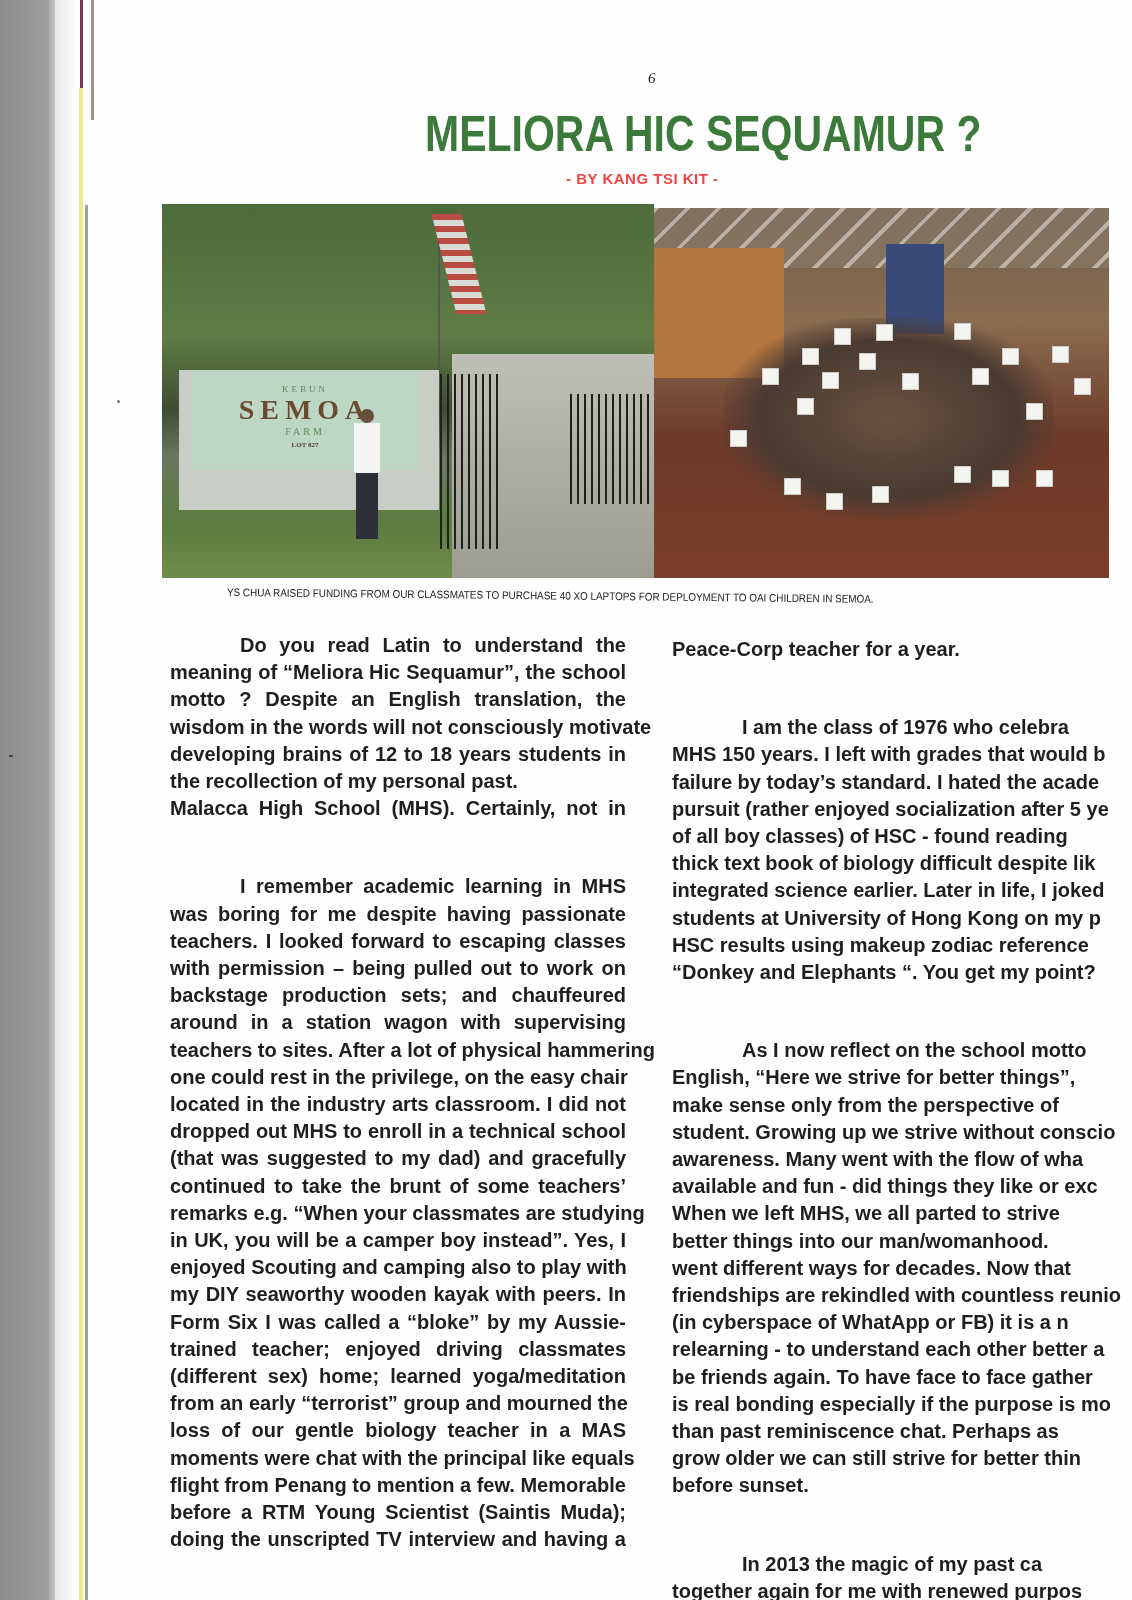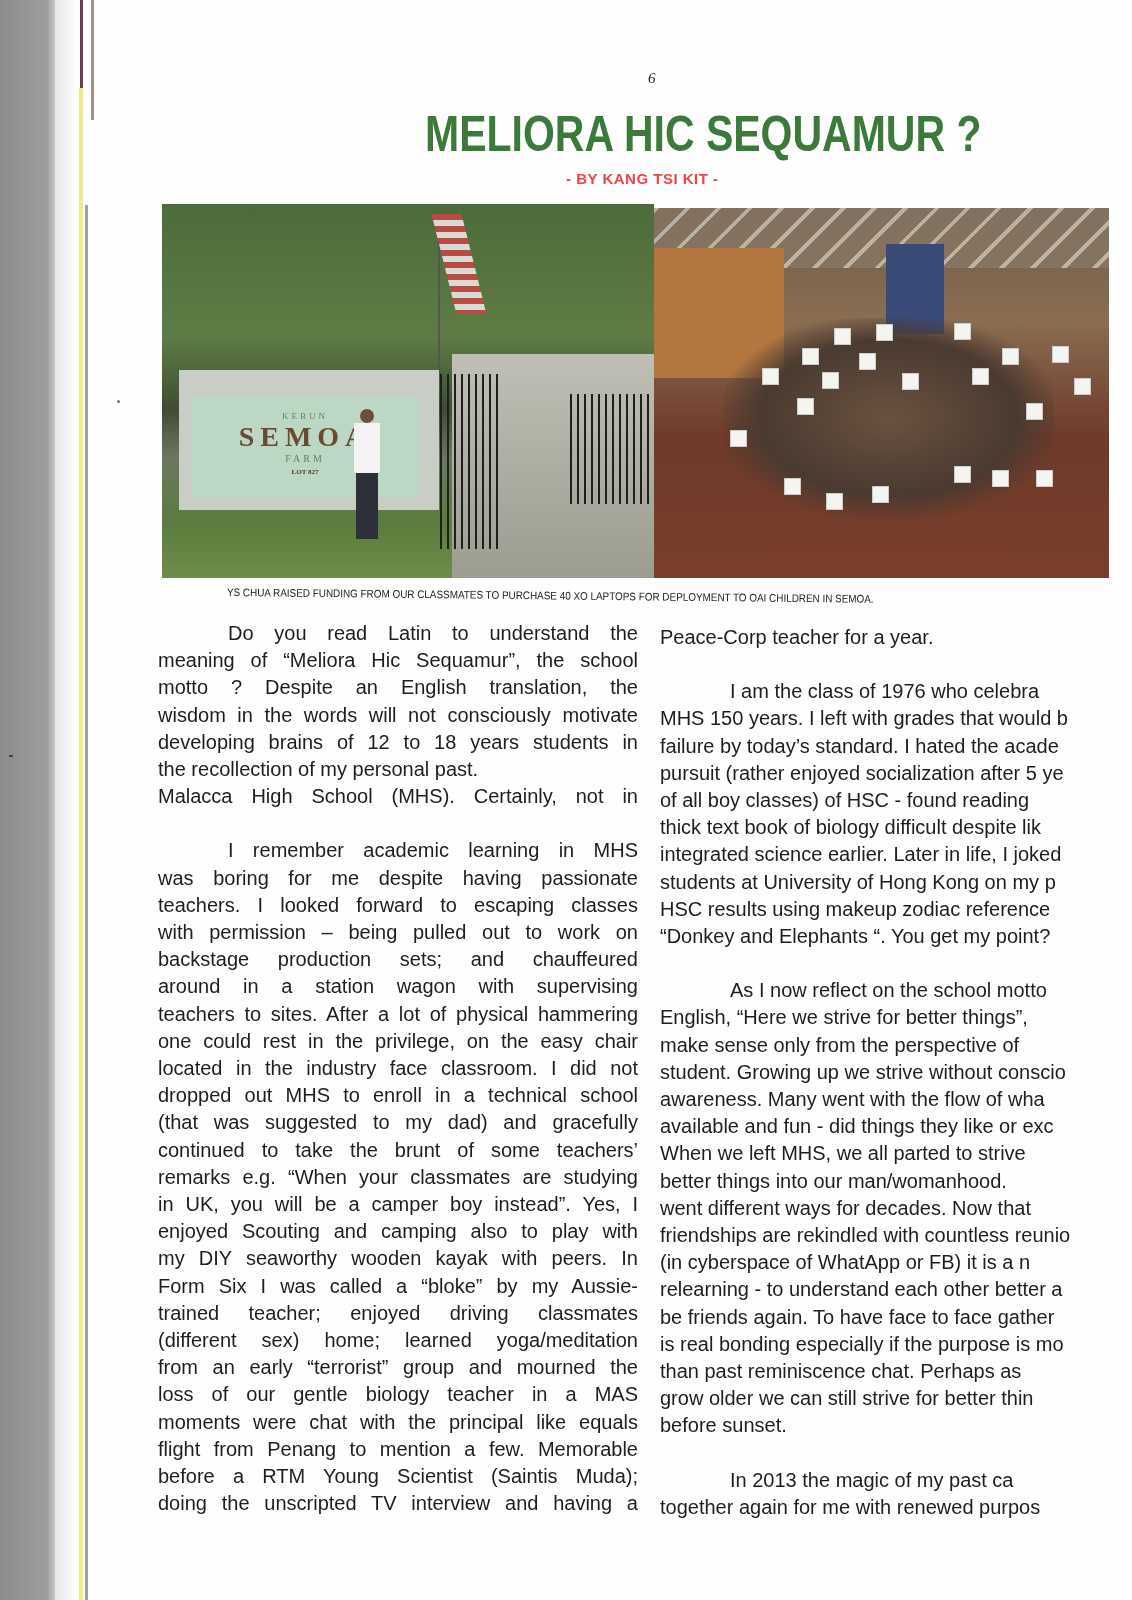--- a/index.html
+++ b/index.html
@@ -10,21 +10,21 @@
   .binding-stripe-purple { position:absolute; left:80px; top:0; width:3px; height:88px; background:#6d3a50; }
   .binding-stripe-green { position:absolute; left:85px; top:205px; width:3px; height:1395px; background:#6b7d6a; opacity:0.7; }
   .binding-stripe-dark { position:absolute; left:91px; top:0; width:3px; height:120px; background:#5a4a3a; opacity:0.6; }
   .page-number { position:absolute; left:648px; top:70px; font-family:"Liberation Serif", serif; font-style:italic; font-size:15px; color:#222; }
   .title { position:absolute; left:425px; top:104px; width:470px; font-family:"Liberation Sans Narrow","Liberation Sans", sans-serif; font-weight:bold; font-size:50px; line-height:60px; color:#3b7a3a; letter-spacing:0px; transform:scaleX(0.82); transform-origin:left top; white-space:nowrap; }
   .byline { position:absolute; left:566px; top:170px; font-weight:bold; font-size:15px; color:#ef4444; letter-spacing:0.5px;text-align:right; }
   .photo { position:absolute; overflow:hidden; }
   .photo-left { left:162px; top:204px; width:492px; height:374px; background:linear-gradient(#4d6a3a 0%,#5e7d44 35%,#3e4d33 55%,#6a7860 68%,#5b7c3d 85%,#6f8d4a 100%); }
   .photo-right { left:654px; top:208px; width:455px; height:370px; background:linear-gradient(#6d5a4b 0%,#8a6e52 30%,#6e3a2a 62%,#7a3f2b 100%); }
   .sign-frame { position:absolute; left:17px; top:166px; width:260px; height:140px; background:#c8cdc6; }
-  .sign-panel { position:absolute; left:30px; top:193px; width:226px; height:100px; background:#bcd8c4; text-align:center; font-family:"Liberation Serif", serif; color:#4a3a2a; }
+  .sign-panel { position:absolute; left:30px; top:166px; width:226px; height:100px; background:#bcd8c4; text-align:center; font-family:"Liberation Serif", serif; color:#4a3a2a; }
   .sign-kebun { font-size:9px; letter-spacing:3px; color:#5a8a5a; margin-top:14px; }
   .sign-semoa { font-size:28px; letter-spacing:6px; font-weight:bold; color:#6a4a30; }
   .sign-farm { font-size:10px; letter-spacing:3px; color:#5a8a5a; }
   .sign-lot { font-size:7px; margin-top:4px;font-weight:bold; }
   .gate { position:absolute; top:170px; height:175px; background:repeating-linear-gradient(to right,#1f1f1f 0 2px,transparent 2px 7px); }
   .road { position:absolute; left:290px; top:150px; width:202px; height:224px; background:linear-gradient(#bfbfb5,#9c9c90); }
   .person { position:absolute; left:190px; top:205px; width:30px; height:130px; }
   .person-head { width:14px; height:14px; border-radius:50%; background:#6a4f3a; margin-left:8px; }
   .person-body { width:26px; height:50px; background:#f3f3f3; margin-left:2px; }
   .person-legs { width:22px; height:66px; background:#2d3038; margin-left:4px; }
@@ -32,21 +32,21 @@
   .flag-pole { position:absolute; left:276px; top:10px; width:2px; height:165px; background:#555; }
   .hall-ceiling { position:absolute; left:0; top:0; width:455px; height:60px; background:repeating-linear-gradient(135deg,#d9d5cc 0 4px,#8a7a66 4px 22px); opacity:0.7; }
   .hall-wall { position:absolute; left:0; top:40px; width:130px; height:130px; background:#b4763f; }
   .hall-banner { position:absolute; left:232px; top:36px; width:58px; height:90px; background:#3a4a78; }
   .crowd { position:absolute; left:70px; top:110px; width:330px; height:200px; border-radius:40% 40% 20% 20%; background:radial-gradient(ellipse at center,#6a5240 0%,#4a3a30 55%,transparent 75%); }
   .laptop { position:absolute; width:15px; height:15px; background:#f4f4f0; border:1px solid #ccc; }
   .caption { position:absolute; left:227px; top:586px; font-size:11px; color:#222; transform:scaleX(0.9); transform-origin:left top; white-space:nowrap; transform:rotate(0.6deg) scaleX(0.9); }
   .col { position:absolute; font-size:20px; line-height:27.2px; color:#1e1e1e; }
   .col-left { left:158px; top:620px; width:480px; }
   .col-right { left:660px; top:624px; width:500px; }
-  .para { text-align:justify; margin:0; }
+  .para { text-align:justify; margin:12px;font-weight:bold; }
   .para .indent { display:inline-block; width:70px; }
   .gap { height:27px; }
   .line { display:block; white-space:nowrap; text-align-last:justify; text-align:justify; }
   .line.last { text-align-last:left; }
   .edge-mark { position:absolute; left:117px; top:400px; width:3px; height:3px; background:#777; border-radius:50%; }
   .edge-mark2 { position:absolute; left:9px; top:755px; width:4px; height:2px; background:#444; }
 </style>
 </head>
 <body>
 
@@ -126,21 +126,21 @@
   <div class="gap"></div>
   <div class="para">
     <span class="line"><span class="indent"></span><span>I remember academic learning in MHS</span></span>
     <span class="line">was boring for me despite having passionate</span>
     <span class="line">teachers. I looked forward to escaping classes</span>
     <span class="line">with permission – being pulled out to work on</span>
     <span class="line">backstage production sets; and chauffeured</span>
     <span class="line">around in a station wagon with supervising</span>
     <span class="line">teachers to sites. After a lot of physical hammering</span>
     <span class="line">one could rest in the privilege, on the easy chair</span>
-    <span class="line">located in the industry face classroom. I did not</span>
+    <span class="line">located in the industry arts classroom. I did not</span>
     <span class="line">dropped out MHS to enroll in a technical school</span>
     <span class="line">(that was suggested to my dad) and gracefully</span>
     <span class="line">continued to take the brunt of some teachers’</span>
     <span class="line">remarks e.g. “When your classmates are studying</span>
     <span class="line">in UK, you will be a camper boy instead”. Yes, I</span>
     <span class="line">enjoyed Scouting and camping also to play with</span>
     <span class="line">my DIY seaworthy wooden kayak with peers. In</span>
     <span class="line">Form Six I was called a “bloke” by my Aussie-</span>
     <span class="line">trained teacher; enjoyed driving classmates</span>
     <span class="line">(different sex) home; learned yoga/meditation</span>

